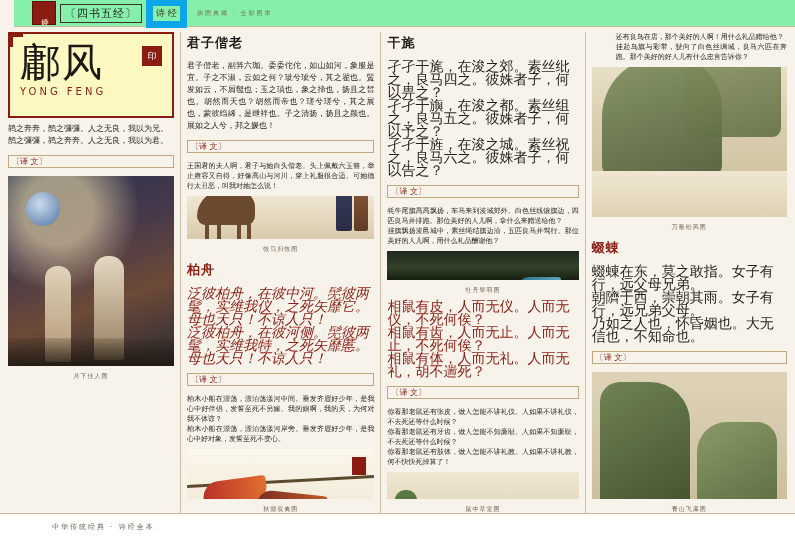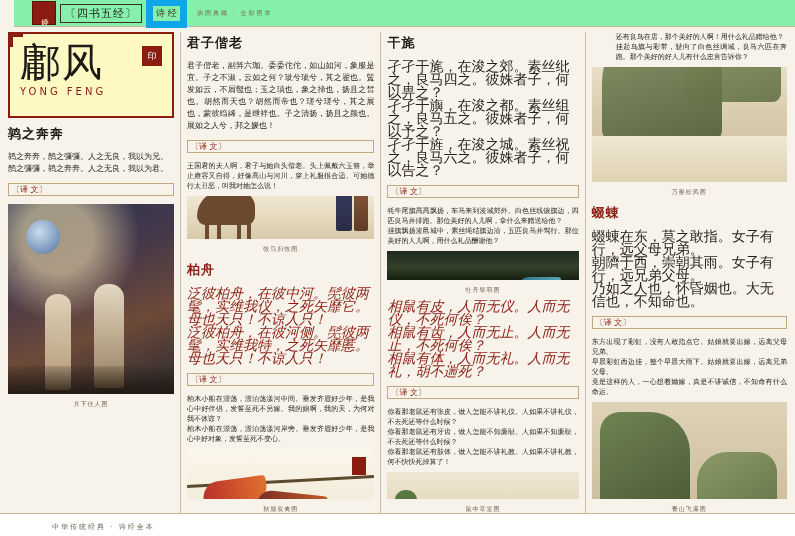--- a/index.html
+++ b/index.html
@@ -270,21 +270,20 @@
   <div class="body">
 
     <div class="col col1">
       <div class="titlecard">
         <div class="corner"></div>
         <div class="big">鄘风</div>
         <div class="pinyin">YONG FENG</div>
         <div class="seal">印</div>
       </div>
 
-      <div class="poem-head">鹑之奔奔</div>
       <div class="htext" style="white-space:pre-line;">鹑之奔奔，鹊之彊彊。人之无良，我以为兄。
 鹊之彊彊，鹑之奔奔。人之无良，我以为君。</div>
       <div class="label-yi">〔译 文〕</div>
 
       <div class="imgbox art-lady">
         <div class="moon"></div>
         <div class="fig"></div>
         <div class="fig2"></div>
         <div class="ground"></div>
       </div>
@@ -339,21 +338,21 @@
       <div class="htext dense" style="white-space:pre-line;font-family:Liberation Serif, serif;">牦牛尾旗高高飘扬，车马来到浚城郊外。白色丝线镶旗边，四匹良马并排跑。那位美好的人儿啊，拿什么来赠送给他？
 挂旗飘扬浚邑城中，素丝绳结旗边沿，五匹良马并驾行。那位美好的人儿啊，用什么礼品酬谢他？</div>
 
       <div class="imgbox art-flower">
         <div class="f1"></div>
 
         <div class="bird"></div>
       </div>
       <div class="cap">牡丹翠羽图</div>
 
-      <div class="verse red" style="white-space:pre-line;font-style:italic;">相鼠有皮，人而无仪。人而无仪，不死何俟？
+      <div class="verse red" style="white-space:pre-line;">相鼠有皮，人而无仪。人而无仪，不死何俟？
 相鼠有齿，人而无止。人而无止，不死何俟？
 相鼠有体，人而无礼。人而无礼，胡不遄死？</div>
       <div class="label-yi">〔译 文〕</div>
       <div class="htext dense" style="white-space:pre-line;">你看那老鼠还有张皮，做人怎能不讲礼仪。人如果不讲礼仪，不去死还等什么时候？
 你看那老鼠还有牙齿，做人怎能不知廉耻。人如果不知廉耻，不去死还等什么时候？
 你看那老鼠还有肢体，做人怎能不讲礼教。人如果不讲礼教，何不快快死掉算了！</div>
 
       <div class="imgbox art-house">
         <div class="tree"></div>
         <div class="roof"></div>
@@ -373,23 +372,20 @@
         <div class="m2"></div>
         <div class="water"></div>
       </div>
       <div class="cap">万壑松风图</div>
 
       <div class="poem-head red">蝃蝀</div>
       <div class="verse" style="white-space:pre-line;">蝃蝀在东，莫之敢指。女子有行，远父母兄弟。
 朝隮于西，崇朝其雨。女子有行，远兄弟父母。
 乃如之人也，怀昏姻也。大无信也，不知命也。</div>
       <div class="label-yi">〔译 文〕</div>
-      <div class="htext dense" style="white-space:pre-line;">东方出现了彩虹，没有人敢指点它。姑娘就要出嫁，远离父母兄弟。
-早晨彩虹西边挂，整个早晨大雨下。姑娘就要出嫁，远离兄弟父母。
-竟是这样的人，一心想着婚嫁，真是不讲诚信，不知命有什么命运。</div>
 
       <div class="imgbox art-cliff">
         <div class="c1"></div>
         <div class="c2"></div>
 
       </div>
       <div class="cap">青山飞瀑图</div>
     </div>
   </div>
 

